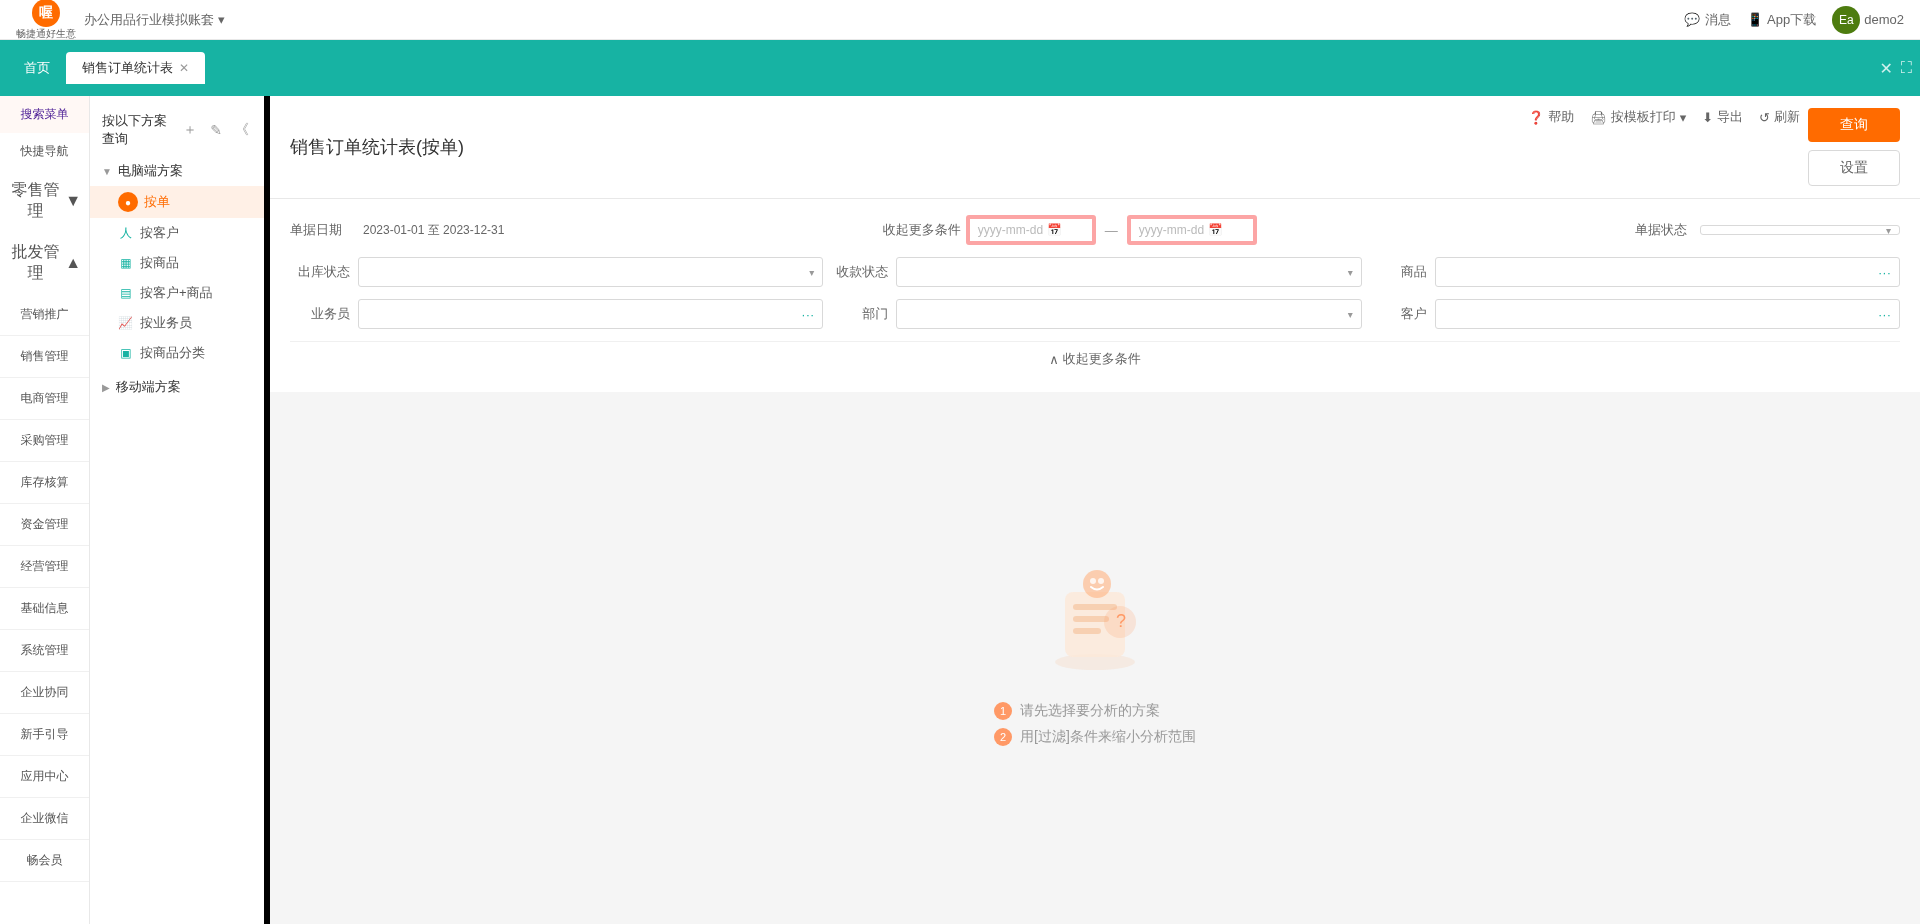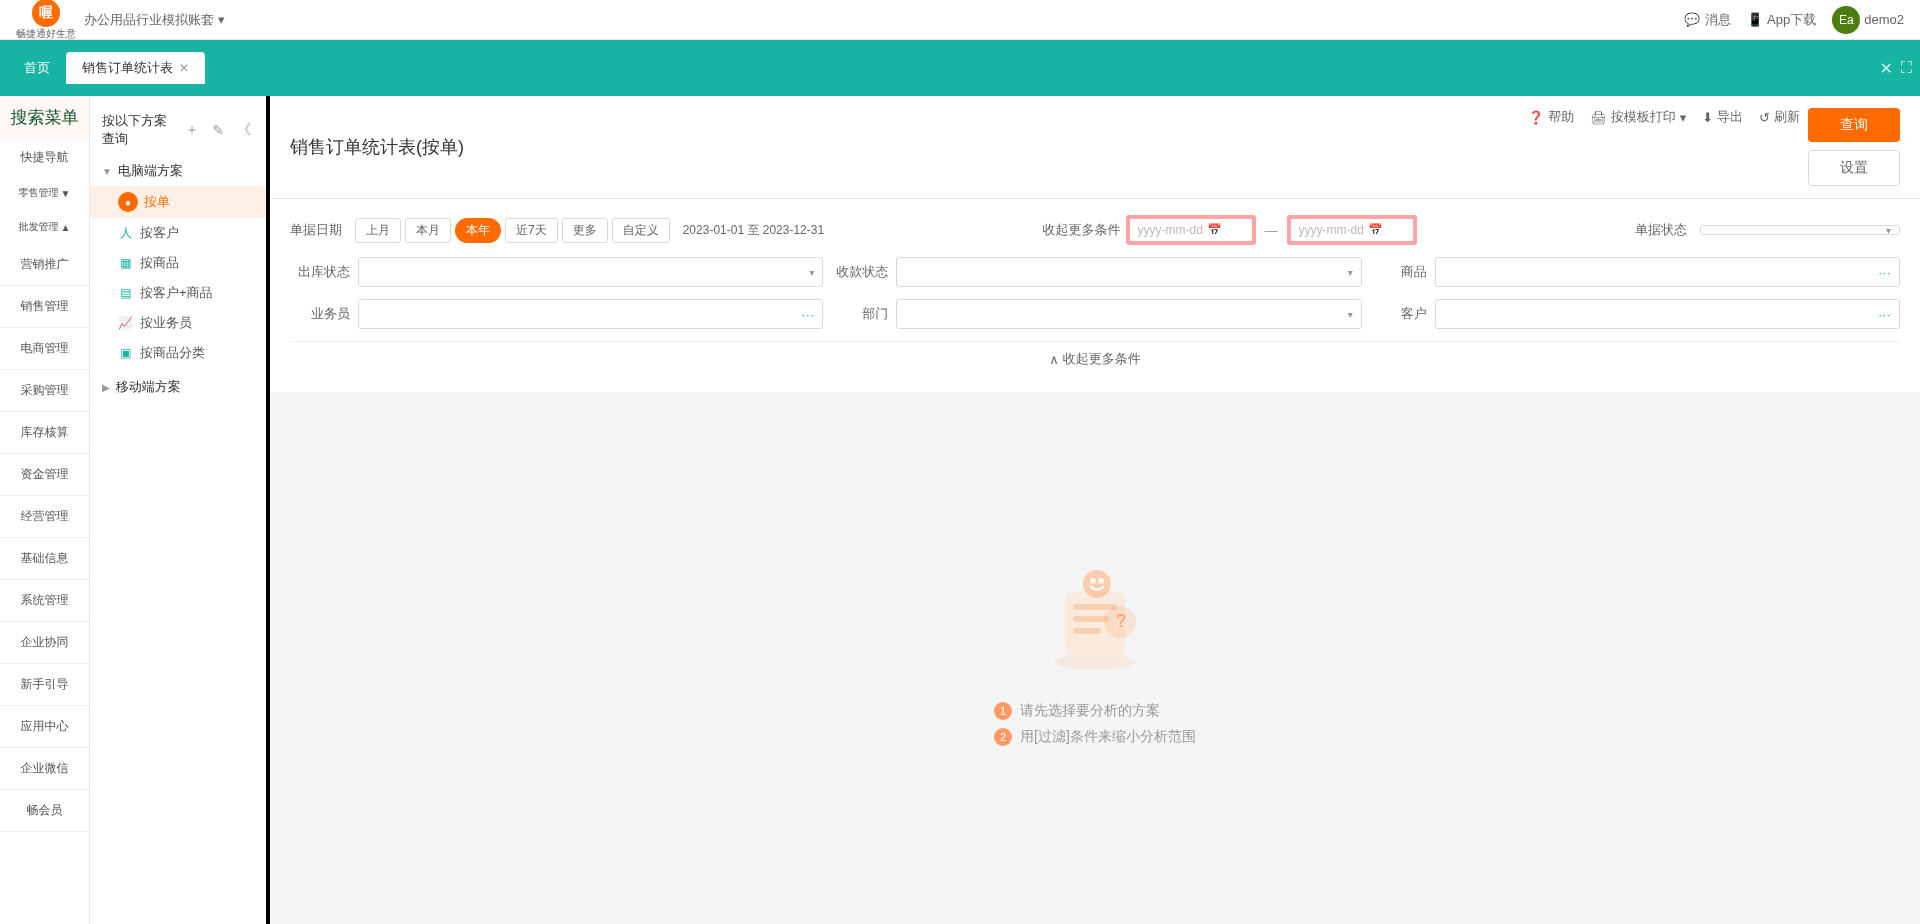--- a/index.html
+++ b/index.html
@@ -25,29 +25,29 @@
     .tab-spacer { flex: 1; }
     .window-controls { display: flex; gap: 8px; color: rgba(255,255,255,0.8); }
     .window-btn { cursor: pointer; font-size: 16px; }
 
     
     .main-layout { display: flex; flex: 1; overflow: hidden; }
 
     
     .sidebar { width: 90px; background: #fff; border-right: 1px solid #e8e8e8; display: flex; flex-direction: column; overflow-y: auto; flex-shrink: 0; }
     .sidebar-item { padding: 12px 8px; text-align: center; cursor: pointer; color: #555; font-size: 12px; border-bottom: 1px solid #f0f0f0; display: flex; flex-direction: column; align-items: center; gap: 4px; }
-    .search-menu { background: #fff8f5; color: #14532d; font-size: 17px; padding: 10px 0; text-align: center; cursor: pointer; }
+    .search-menu { background: #fff8f5; color: #4c1d95; font-size: 12px; padding: 10px 0; text-align: center; cursor: pointer; }
     .quick-nav { font-size: 12px; padding: 10px 8px; text-align: center; cursor: pointer; color: #555; }
-    .sidebar-section { font-size: 10px; padding: 10px 8px; text-align: center; cursor: pointer; color: #555; display: flex; align-items: center; justify-content: center; gap: 2px; }
+    .sidebar-section { font-size: 16px; padding: 10px 8px; text-align: center; cursor: pointer; color: #555; display: flex; align-items: center; justify-content: center; gap: 2px; }
 
     
     .content-area { flex: 1; display: flex; overflow: hidden; }
 
     
-    .scheme-panel { width: 180px; background: #fff; border-right: 4px solid #000000; padding: 8px 0; flex-shrink: 0; overflow-y: auto; }
+    .scheme-panel { width: 180px; background: #fff; border-right: 6px solid #000000; padding: 8px 0; flex-shrink: 0; overflow-y: auto; }
     .scheme-header { display: flex; align-items: center; padding: 8px 12px; gap: 6px; }
     .scheme-header-title { font-size: 13px; color: #333; flex: 1; }
     .scheme-header-icons { display: flex; gap: 6px; color: #999; }
     .scheme-header-icon { cursor: pointer; font-size: 14px; width: 20px; height: 20px; display: flex; align-items: center; justify-content: center; border-radius: 3px; }
     .scheme-category { padding: 6px 12px; display: flex; align-items: center; gap: 6px; cursor: pointer; }
     .scheme-category .arrow { color: #999; font-size: 10px; }
     .scheme-category .label { font-size: 13px; color: #333; }
     .scheme-item { padding: 6px 12px 6px 28px; display: flex; align-items: center; gap: 6px; cursor: pointer; font-size: 13px; color: #555; }
     .scheme-item.active { background: #fff0e6; color: #ff6b00; }
     .scheme-item .item-icon { width: 16px; height: 16px; display: flex; align-items: center; justify-content: center; color: #17b3a3; font-size: 12px; }
@@ -275,28 +275,20 @@
             <button class="btn-setting">设置</button>
           </div>
         </div>
       </div>
 
       <div class="filter-area">
 
         <div class="filter-row">
 
           <span class="filter-label">单据日期</span>
-          <div class="date-shortcuts">
-            <button class="date-btn">上月</button>
-            <button class="date-btn">本月</button>
-            <button class="date-btn active">本年</button>
-            <button class="date-btn">近7天</button>
-            <button class="date-btn">更多</button>
-            <button class="date-btn">自定义</button>
-          </div>
           <div style="display:flex;align-items:center;gap:4px;margin-left:8px;">
             <span style="font-size:12px;color:#666;">2023-01-01 至 2023-12-31</span>
           </div>
 
           <div style="flex:1;"></div>
 
           <span class="filter-label">收起更多条件</span>
           <div class="date-input">
             <span style="color:#bbb;">yyyy-mm-dd</span>
             <span style="color:#ccc;">📅</span>

